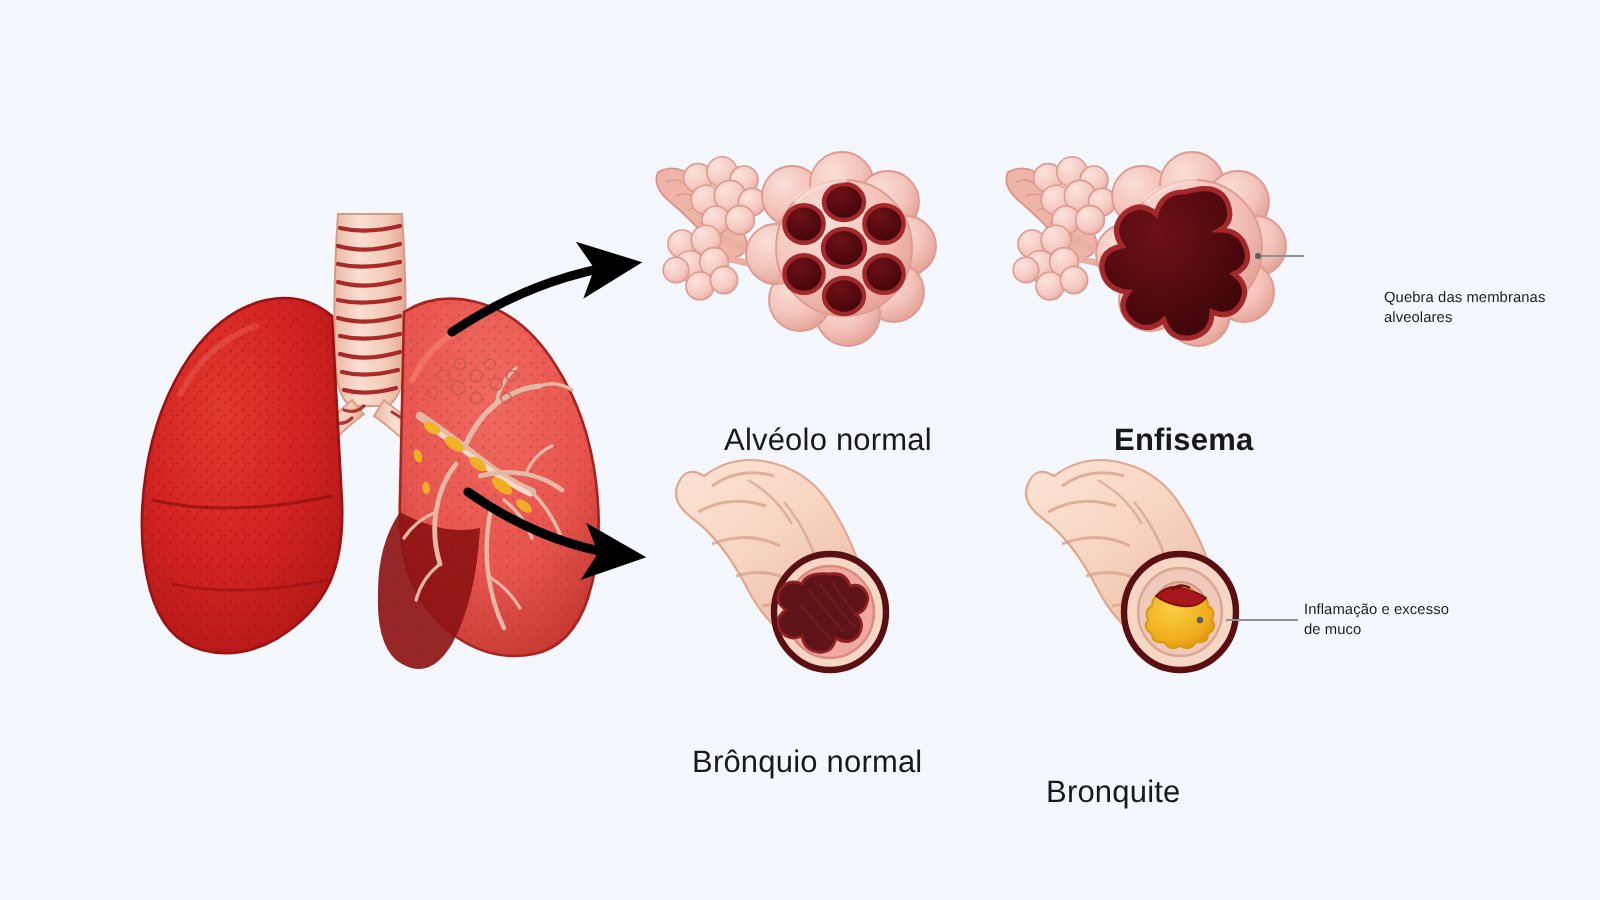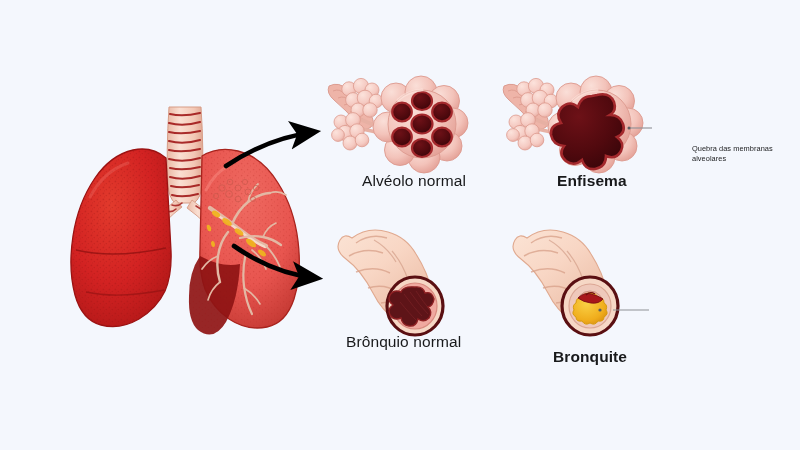--- a/index.html
+++ b/index.html
@@ -23,34 +23,35 @@
   #stage > svg {
     display: block;
   }
   .panel-label {
     position: absolute;
     font-family: "Liberation Sans", sans-serif;
     font-size: 15.5px;
     color: #18191b;
     white-space: nowrap;
     letter-spacing: 0.1px;
+    margin-top: 40px;
   }
   .callout-text {
     position: absolute;
     font-family: "Liberation Sans", sans-serif;
     font-size: 7.4px;
     line-height: 1.38;
     color: #1b1c1e;
     white-space: pre-line;
     letter-spacing: 0.05px;
   }
   #lbl-alveolo { left: 362px; top: 172px; }
   #lbl-enfisema { left: 557px; top: 172px; font-weight: bold; }
   #lbl-bronquio { left: 346px; top: 333px; }
-  #lbl-bronquite { left: 553px; top: 348px; font-weight: bold; }
+  #lbl-bronquite { left: 523px; top: 348px; }
   #callout-emphysema { left: 692px; top: 120px; width: 118px; margin-top: 24px; }
   #callout-bronchitis { left: 652px; top: 300px; width: 110px; }
 </style>
 </head>
 <body>
 
 <div id="stage">
   <svg width="800" height="450" viewBox="0 0 800 450" xmlns="http://www.w3.org/2000/svg">
     <defs>
       <radialGradient id="gHealthyLung" cx="40%" cy="32%" r="78%">
@@ -440,13 +441,15 @@
 
   <div class="panel-label" id="lbl-enfisema">Enfisema</div>
 
   <div class="panel-label" id="lbl-bronquio">Brônquio normal</div>
 
   <div class="panel-label" id="lbl-bronquite">Bronquite</div>
 
   <div class="callout-text" id="callout-emphysema">Quebra das membranas
 alveolares</div>
 
+  <div class="callout-text" id="callout-bronchitis">Inflamação e excesso
+de muco</div>
 </div>
 
 </body></html>

